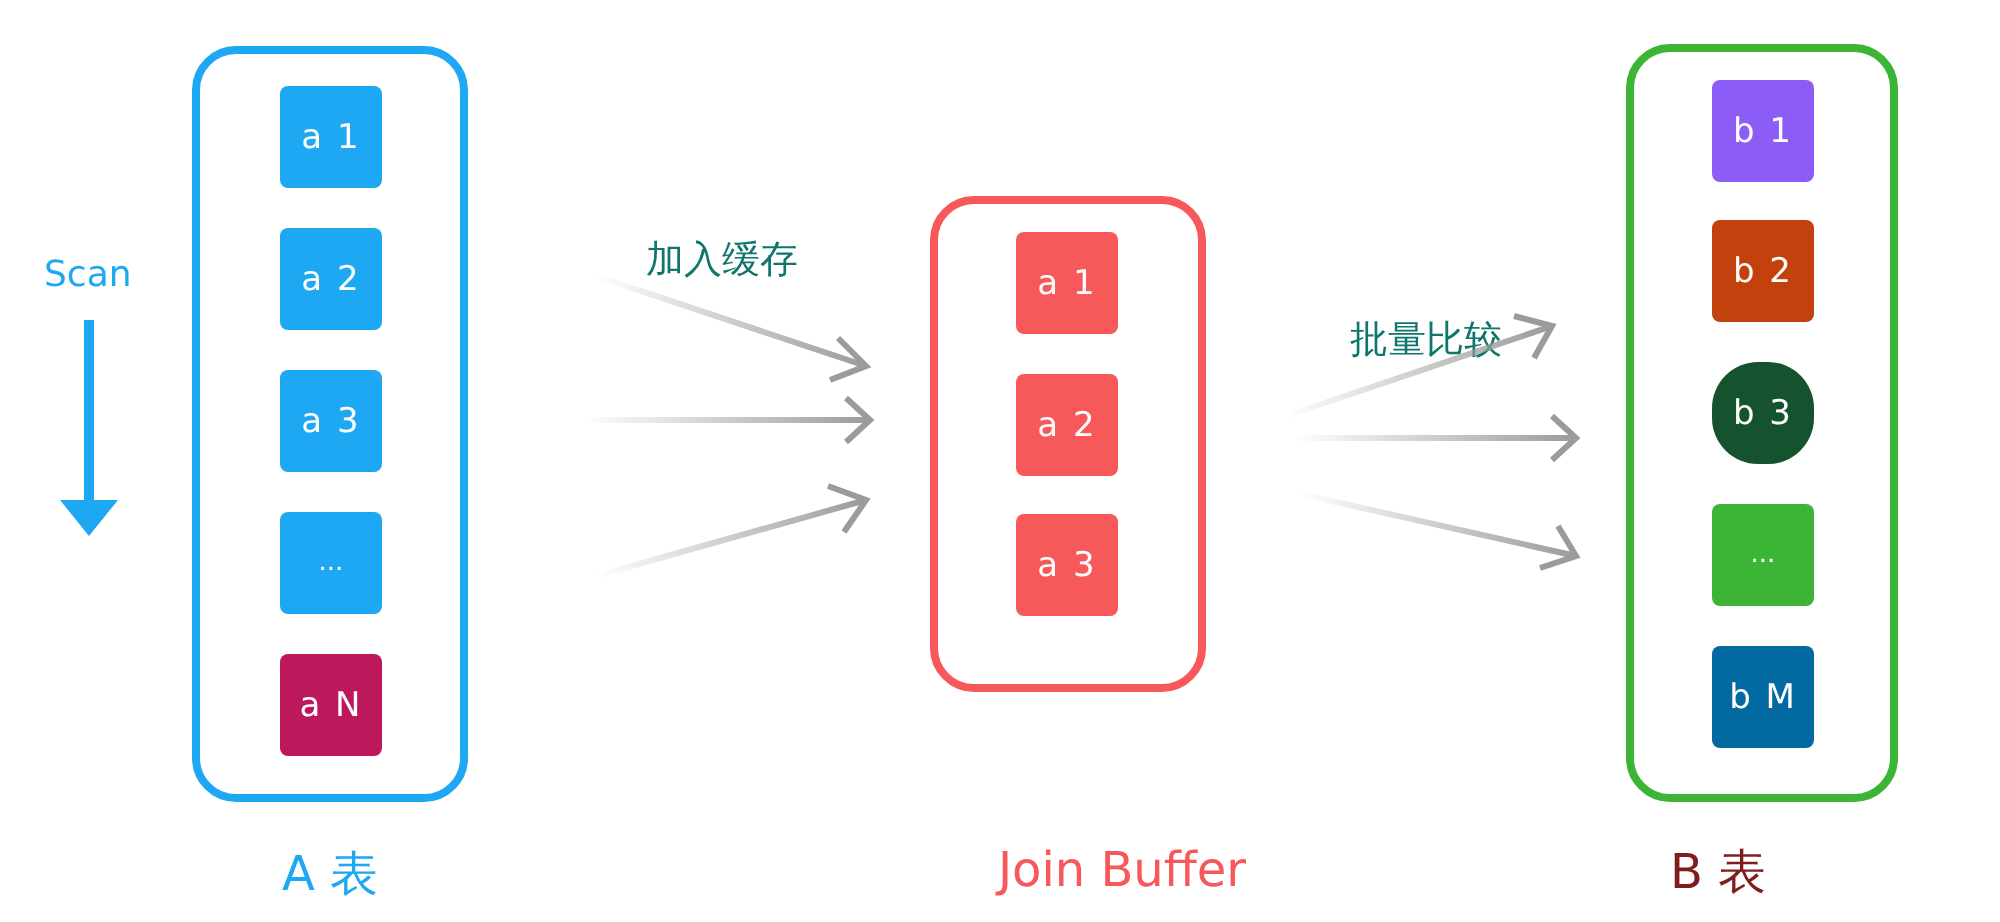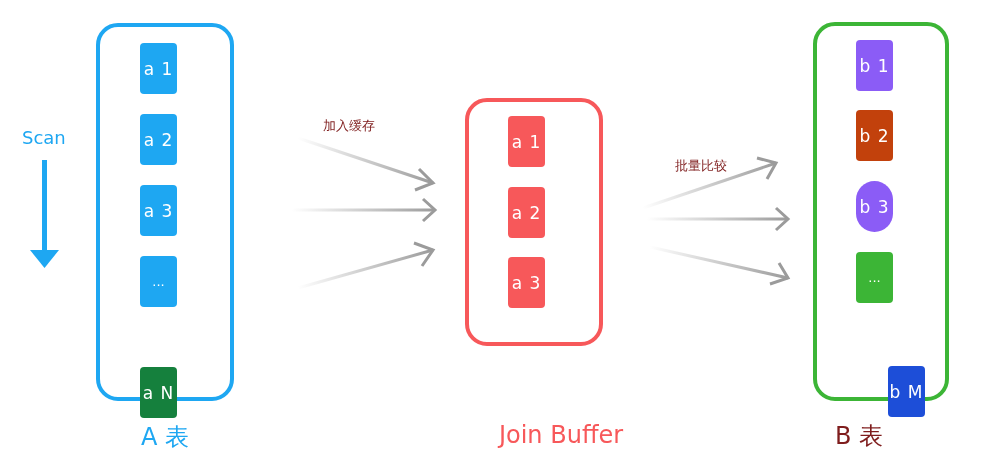--- a/index.html
+++ b/index.html
@@ -8,49 +8,49 @@
     background: #ffffff;
     font-family: "DejaVu Sans", "Liberation Sans", sans-serif;
   }
   .abs { position: absolute; }
   .container {
     position: absolute; box-sizing: border-box;
     border-width: 4px; border-style: solid; border-radius: 22px;
     background: #fff;
   }
   .cell {
-    position: absolute; width: 37px; height: 51px; border-radius: 4px;
+    position: absolute; width: 51px; height: 51px; border-radius: 4px;
     color: #fff; font-size: 17px; display: flex; align-items: center; justify-content: center;
     letter-spacing: 1px;
   }
   .cell.dots { font-size: 13px; letter-spacing: 0; }
   .caption {
     position: absolute; font-size: 24px; text-align: center; white-space: nowrap;
   }
   .arrow-label {
-    position: absolute; font-size: 13px; color: #7f1d1d; white-space: nowrap;
+    position: absolute; font-size: 19px; color: #0f766e; white-space: nowrap;
   }
   svg.overlay { position: absolute; left: 0; top: 0; pointer-events: none; }
 </style>
 </head>
 <body>
 
 <div class="abs" style="left:22px; top:127px; font-size:18px; color:#1ea7f2;">Scan</div>
 <svg class="overlay" width="1000" height="461">
   <rect x="42" y="160" width="5" height="92" fill="#1ea7f2"></rect>
   <polygon points="30,250 59,250 44.5,268" fill="#1ea7f2"></polygon>
 </svg>
 
 <div class="container" style="left:96px; top:23px; width:138px; height:378px; border-color:#1ea7f2;"></div>
 <div>
   <div class="cell" style="left:140px; top:43px; background:#1ea7f2;">a 1</div>
   <div class="cell" style="left:140px; top:114px; background:#1ea7f2;">a 2</div>
   <div class="cell" style="left:140px; top:185px; background:#1ea7f2;">a 3</div>
   <div class="cell dots" style="left:140px; top:256px; background:#1ea7f2;">...</div>
-  <div class="cell" style="left:140px; top:327px; background:#15803d;margin-top:40px;">a N</div>
+  <div class="cell" style="left:140px; top:327px; background:#be185d;">a N</div>
 </div>
 <div class="caption" style="left:125px; top:421px; width:80px; color:#1ea7f2;">A 表</div>
 
 <div class="arrow-label" style="left:323px; top:117px;">加入缓存</div>
 <svg class="overlay" width="1000" height="461">
   <defs>
     <linearGradient id="gL1" x1="298" y1="138" x2="433" y2="183" gradientUnits="userSpaceOnUse">
       <stop offset="0" stop-color="#9b9b9b" stop-opacity="0"></stop>
       <stop offset="1" stop-color="#9b9b9b" stop-opacity="1"></stop>
     </linearGradient>
@@ -100,17 +100,17 @@
   <line x1="647" y1="219" x2="788" y2="219" stroke="url(#gR2)" stroke-width="3"></line>
   <polyline points="776,208 788,219 776,230" fill="none" stroke="#9b9b9b" stroke-width="3"></polyline>
   <line x1="650" y1="247" x2="788" y2="278" stroke="url(#gR3)" stroke-width="3"></line>
   <polyline points="779,263 788,278 770,284" fill="none" stroke="#9b9b9b" stroke-width="3"></polyline>
 </svg>
 
 <div class="container" style="left:813px; top:22px; width:136px; height:379px; border-color:#3cb536;"></div>
 <div>
   <div class="cell" style="left:856px; top:40px; background:#8b5cf6;">b 1</div>
   <div class="cell" style="left:856px; top:110px; background:#c2410c;">b 2</div>
-  <div class="cell" style="left:856px; top:181px; background:#8b5cf6;border-radius:23px;">b 3</div>
+  <div class="cell" style="left:856px; top:181px; background:#14532d;border-radius:23px;">b 3</div>
   <div class="cell dots" style="left:856px; top:252px; background:#3cb536;">...</div>
-  <div class="cell" style="left:888px; top:323px; background:#1d4ed8;margin-top:43px;">b M</div>
+  <div class="cell" style="left:856px; top:323px; background:#0369a1;">b M</div>
 </div>
 <div class="caption" style="left:819px; top:420px; width:80px; color:#7f1d1d;">B 表</div>
 
 </body></html>

